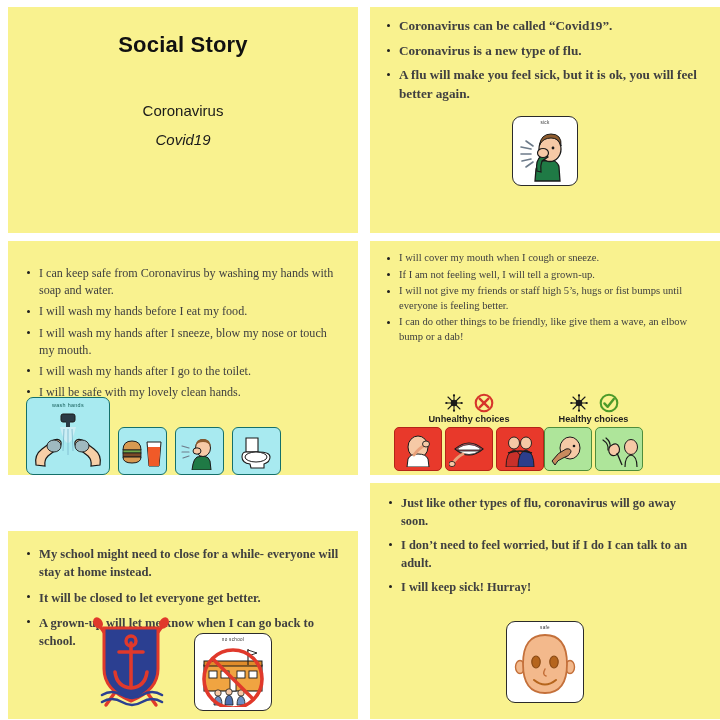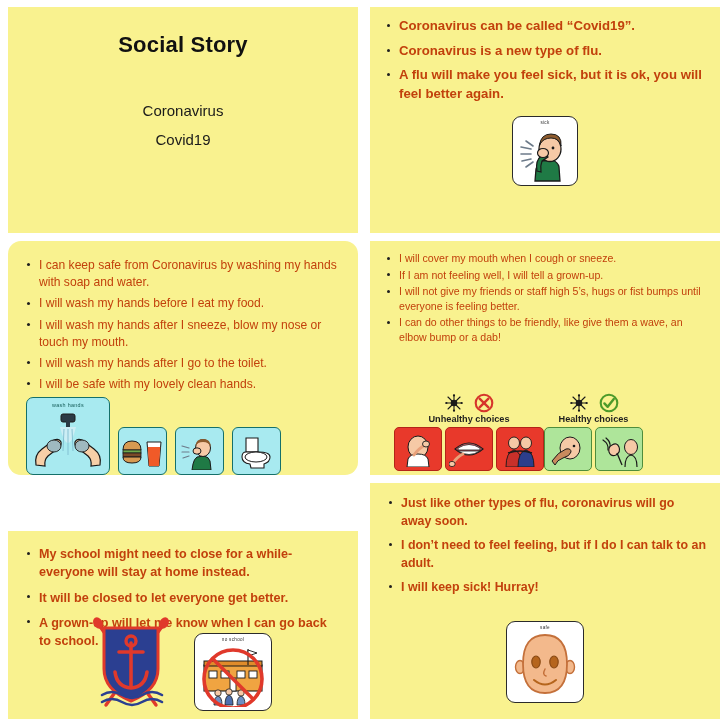--- a/index.html
+++ b/index.html
@@ -49,48 +49,50 @@
   }
   .title-sub1 {
     margin-top: 44px;
     font-size: 15px;
     color: #1a1a1a;
   }
   .title-sub2 {
     margin-top: 12px;
     font-size: 15px;
     color: #1a1a1a;
+    font-style: italic;
   }
 
   
   ul.bullets {
     list-style: none;
     margin: 0;
     padding: 0;
   }
   ul.bullets li {
     position: relative;
     padding-left: 15px;
-    color: #c2410c;
+    color: #404040;
+    font-family: Liberation Serif, serif;
   }
   ul.bullets li:before {
     content: "";
     position: absolute;
     left: 3px;
     top: 0.52em;
     width: 3px;
     height: 3px;
     background: #1f1f1f;
     border-radius: 50%;
   }
 
   .p-tr { padding: 10px 14px 0 14px; }
   .p-tr ul.bullets li { font-size: 13.2px; line-height: 1.42; margin-bottom: 6px; font-weight: bold; }
 
-  .p-ml { padding: 16px 16px 0 16px; border-radius: 13px; }
+  .p-ml { padding: 24px 16px 0 16px; }
   .p-ml ul.bullets li { font-size: 12.1px; line-height: 1.42; margin-bottom: 4px; }
 
   .p-mr { padding: 10px 14px 0 14px; }
   .p-mr ul.bullets li { font-size: 10.6px; line-height: 1.38; margin-bottom: 2px; }
 
   .p-bl { padding: 14px 16px 0 16px; margin-top: 48px; }
   .p-bl ul.bullets li { font-size: 12.6px; line-height: 1.45; margin-bottom: 7px; font-weight: 600; }
 
   .p-br { padding: 12px 14px 0 16px; }
   .p-br ul.bullets li { font-size: 12.4px; line-height: 1.45; margin-bottom: 6px; font-weight: 600; }
@@ -505,21 +507,21 @@
           </svg>
         </div>
       </div>
 
     </div>
   </div>
 
   <div class="panel p-br">
     <ul class="bullets">
       <li>Just like other types of flu, coronavirus will go away soon.</li>
-      <li>I don’t need to feel feeling, but if I do I can talk to an adult.</li>
+      <li>I don’t need to feel worried, but if I do I can talk to an adult.</li>
       <li>I will keep sick! Hurray!</li>
     </ul>
 
     <div class="br-picto">
       <div class="card safe-card">
         <div class="cap">safe</div>
         <div class="art">
           <svg width="68" height="66" viewBox="0 0 68 66">
 
             <ellipse cx="9" cy="34" rx="4.5" ry="6.5" fill="#f3b98c" stroke="#c4703a" stroke-width="1.4"></ellipse>

